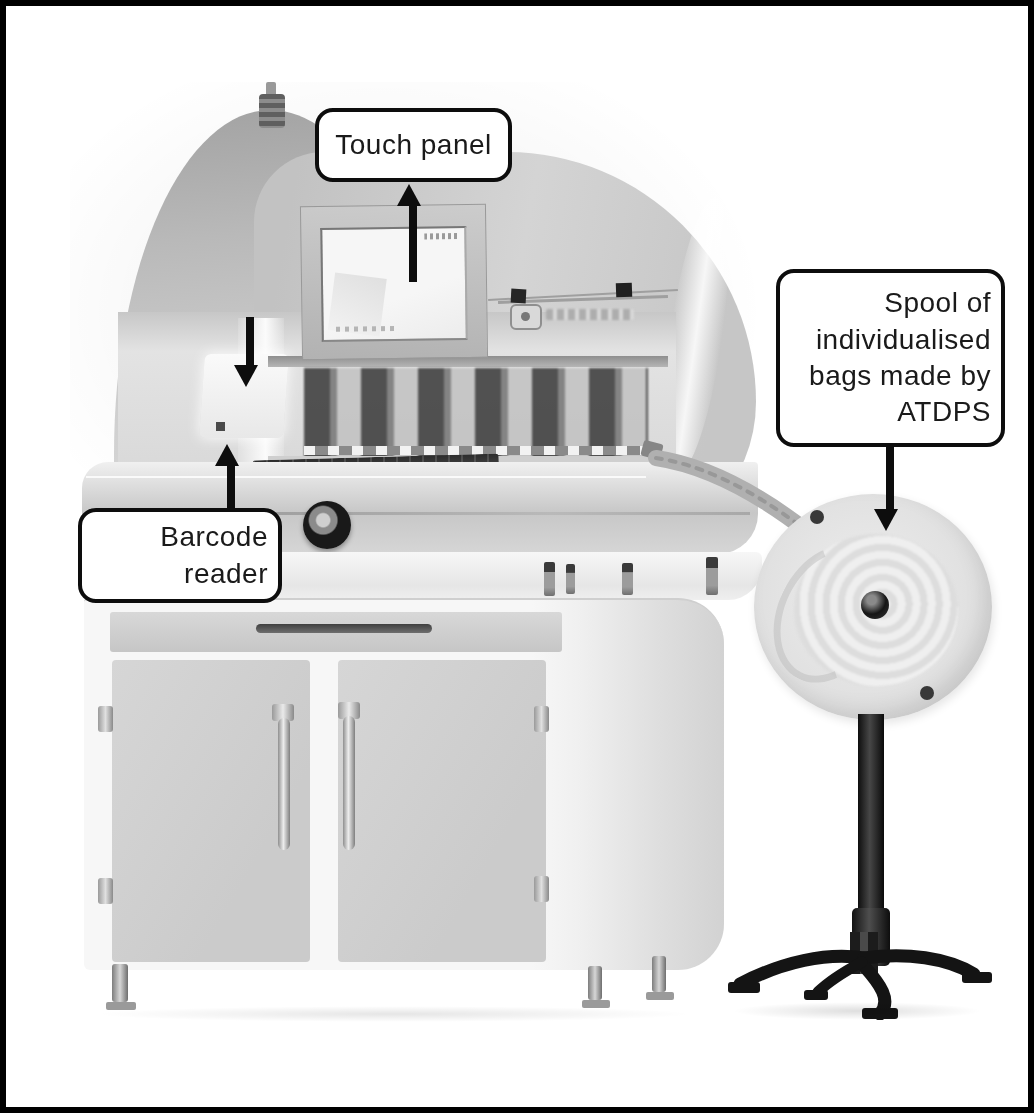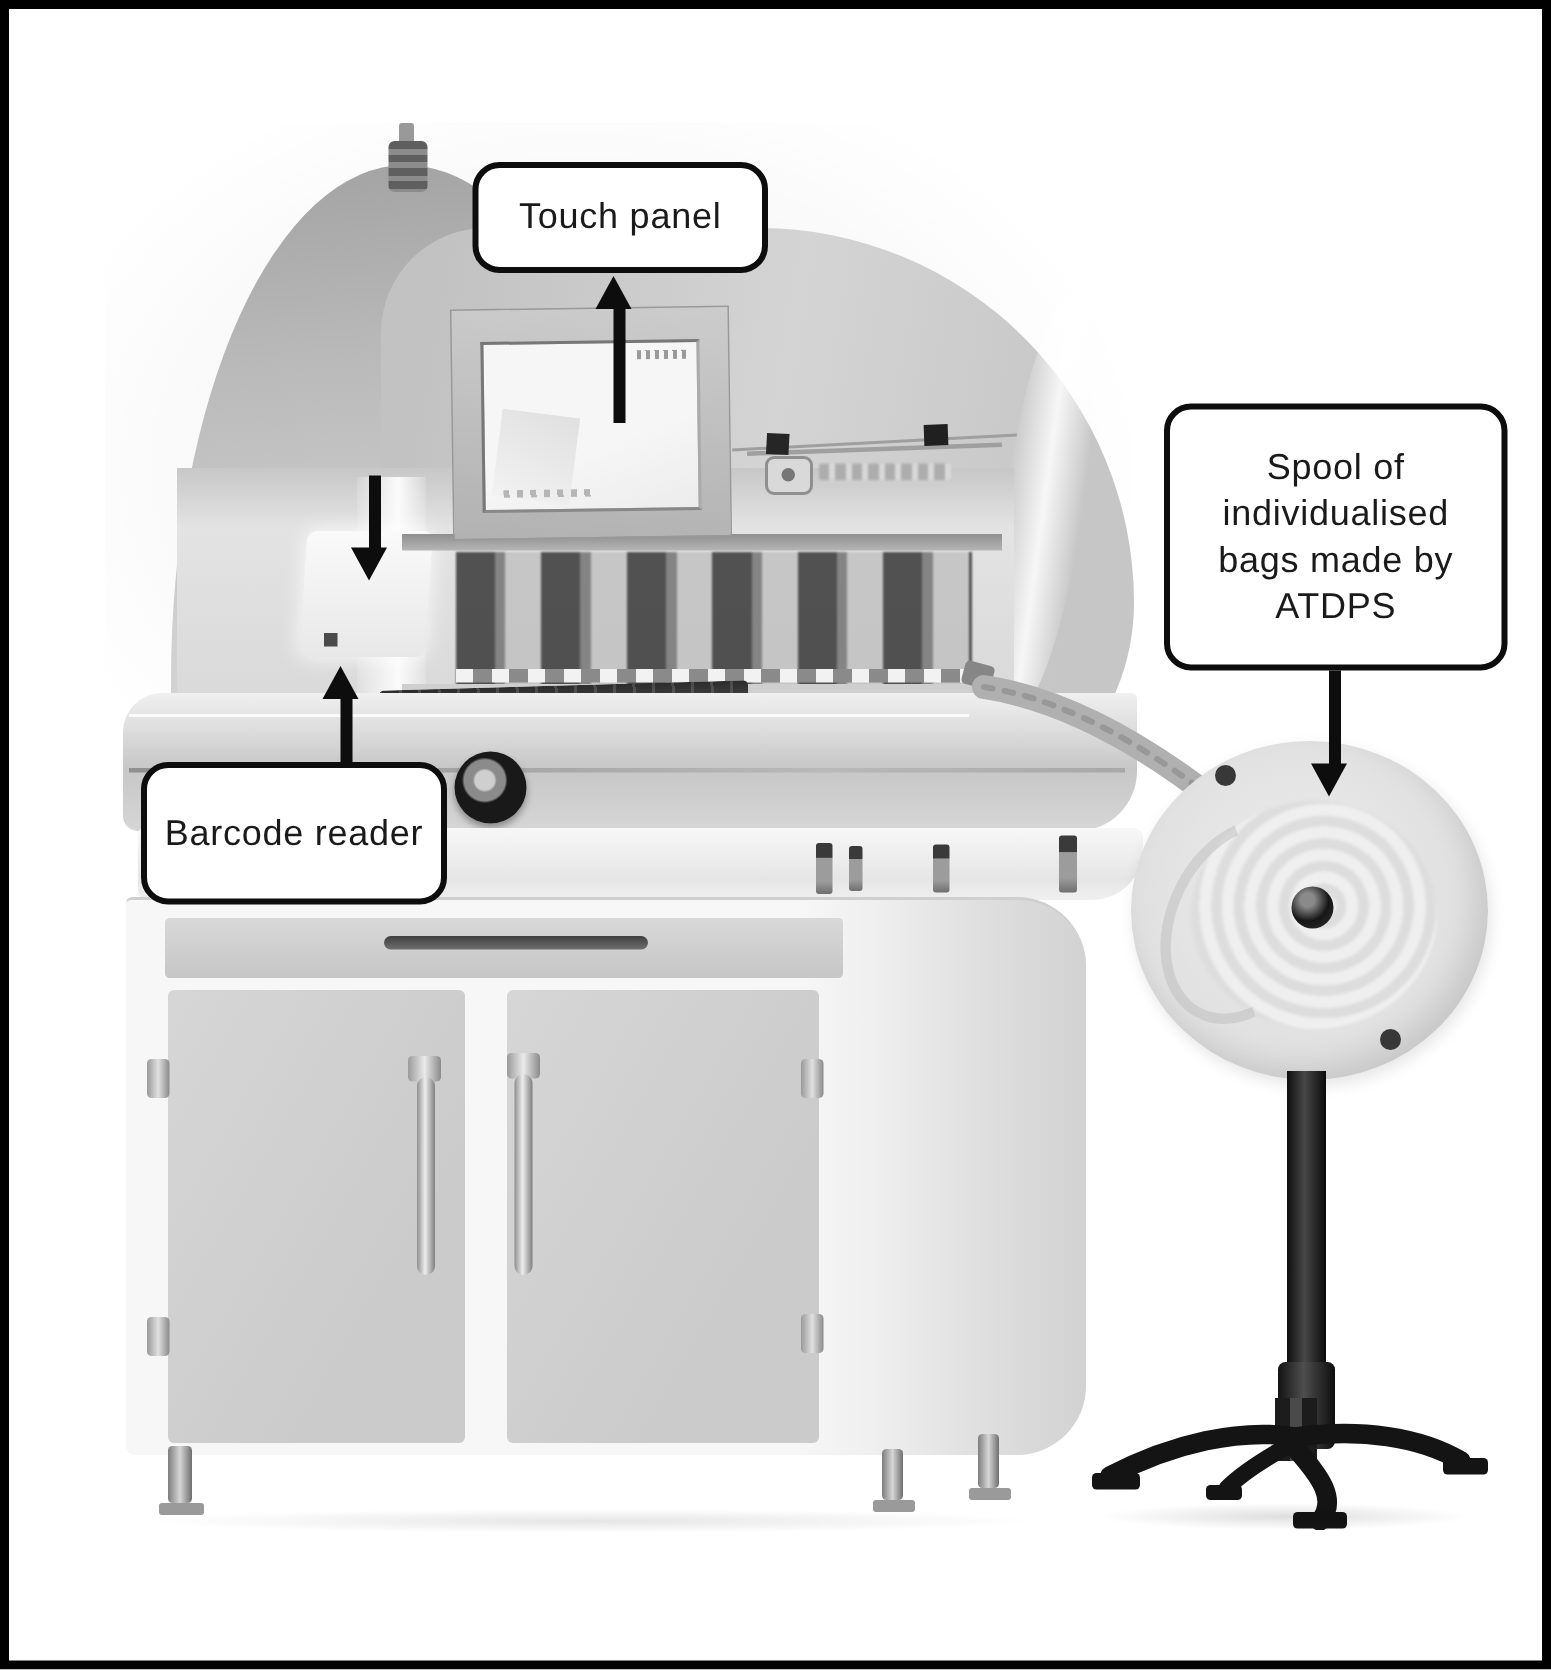--- a/index.html
+++ b/index.html
@@ -136,26 +136,26 @@
   .pole{left:852px;top:708px;width:26px;height:250px;
     background:linear-gradient(90deg,#0e0e0e,#474747 45%,#0a0a0a);}
   .pole-collar{left:846px;top:902px;width:38px;height:58px;border-radius:5px;
     background:linear-gradient(90deg,#131313,#4e4e4e 45%,#0d0d0d);}
   .stand-base-svg{left:716px;top:926px;width:276px;height:88px;}
   .stand-shadow{left:726px;top:996px;width:250px;height:18px;border-radius:50%;
     background:radial-gradient(ellipse, rgba(0,0,0,0.13), rgba(0,0,0,0) 70%);}
 
   
   .callout{position:absolute;background:#ffffff;border:4px solid #0d0d0d;border-radius:18px;
-    display:flex;align-items:center;justify-content:center;text-align:center;
+    display:flex;align-items:center;justify-content:center;text-align:right;
     box-sizing:border-box;padding:4px 10px;color:#1a1a1a;
-    font-size:24px;line-height:1.3;letter-spacing:0.5px;font-weight:400;}
+    font-size:28px;line-height:1.3;letter-spacing:0.5px;font-weight:400;}
   .co-touch{left:309px;top:102px;width:197px;height:74px;}
   .co-camera{left:88px;top:211px;width:208px;height:100px;}
-  .co-barcode{left:88px;top:502px;width:204px;height:95px;}
+  .co-barcode{left:72px;top:502px;width:204px;height:95px;}
   .co-spool{left:770px;top:263px;width:229px;height:178px;}
   .arrow-shaft{position:absolute;width:8px;background:#0d0d0d;}
   .arrow-head{position:absolute;width:0;height:0;
     border-left:12px solid transparent;border-right:12px solid transparent;}
   .head-up{border-bottom:22px solid #0d0d0d;}
   .head-down{border-top:22px solid #0d0d0d;}
   .sh-touch{left:403px;top:196px;height:80px;} .hd-touch{left:391px;top:178px;}
   .sh-camera{left:240px;top:311px;height:50px;} .hd-camera{left:228px;top:359px;}
   .sh-barcode{left:221px;top:458px;height:46px;} .hd-barcode{left:209px;top:438px;}
   .sh-spool{left:880px;top:441px;height:64px;} .hd-spool{left:868px;top:503px;}

